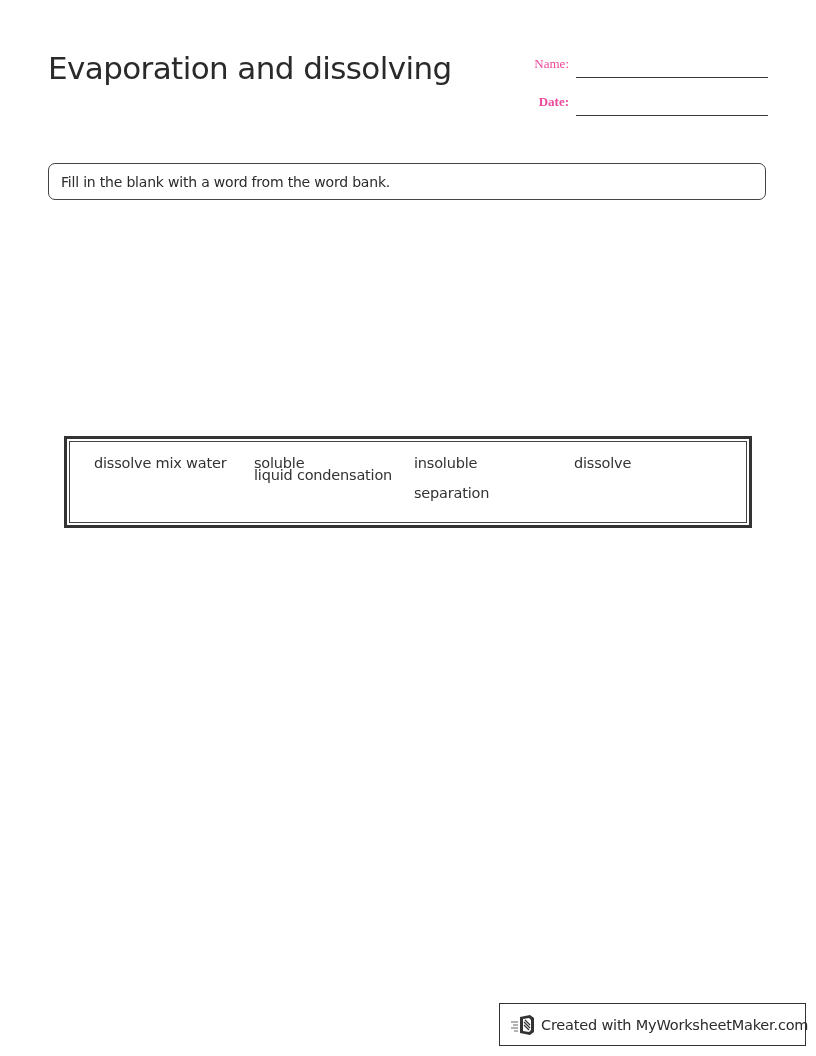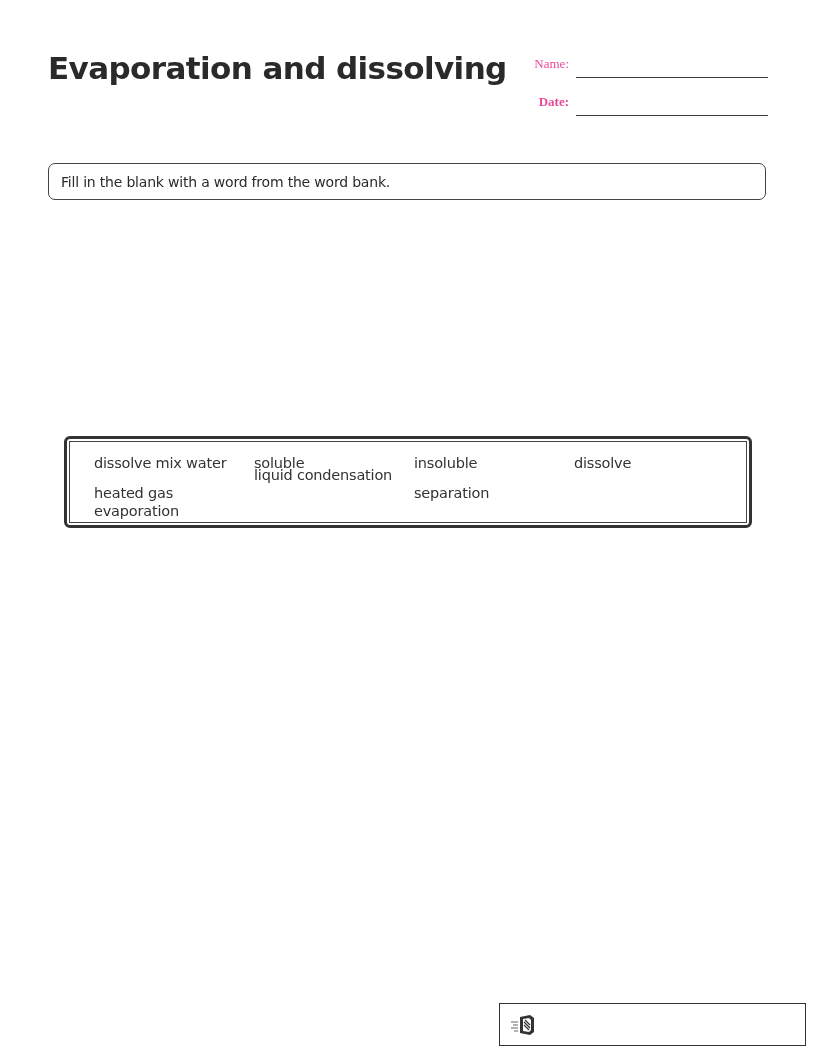--- a/index.html
+++ b/index.html
@@ -14,21 +14,21 @@
       overflow: hidden;
       color: #2b2b2b;
       font-family: "DejaVu Sans", sans-serif;
     }
     .title {
       position: absolute;
       left: 48px;
       top: 47px;
       font-family: "DejaVu Sans", sans-serif;
       font-size: 31px;
-      font-weight: bold;
+      font-weight: normal;
       color: #2a2a2a;
       letter-spacing: -0.6px;
       white-space: nowrap;
       line-height: 42px;
     }
     .field-row {
       position: absolute;
       left: 500px;
       width: 268px;
       height: 30px;
@@ -67,21 +67,21 @@
       letter-spacing: -0.2px;
     }
     .wordbank {
       position: absolute;
       left: 64px;
       top: 436px;
       width: 688px;
       height: 92px;
       box-sizing: border-box;
       border: 3px solid #333333;
-      border-radius: 6px;
+      border-radius: 0;
       padding: 2px;
       background: #ffffff;
     }
     .wordbank-inner {
       width: 100%;
       height: 100%;
       box-sizing: border-box;
       border: 1.5px solid #444444;
       position: relative;
     }
@@ -134,31 +134,31 @@
 <div class="instructions">
   <span>Fill in the blank with a word from the word bank.</span>
 </div>
 
 <div class="wordbank">
   <div class="wordbank-inner">
     <div class="word" style="left:24px; top:12px;">dissolve mix water</div>
     <div class="word" style="left:184px; top:12px;">soluble</div>
     <div class="word" style="left:344px; top:12px;">insoluble</div>
     <div class="word" style="left:504px; top:12px;">dissolve</div>
-    <div class="word" style="left:24px; top:42px; width:110px;">heated gas evaporation</div>
     <div class="word" style="left:184px; top:24px;">liquid condensation</div>
     <div class="word" style="left:344px; top:42px;">separation</div>
   </div>
 </div>
 
 <div class="footer">
   <span class="logo-icon">
     <svg width="26" height="22" viewBox="0 0 26 22">
       <line x1="1" y1="8" x2="8" y2="8" stroke="#666" stroke-width="1"></line>
       <line x1="3" y1="11" x2="8" y2="11" stroke="#666" stroke-width="1"></line>
       <line x1="1" y1="14" x2="8" y2="14" stroke="#666" stroke-width="1"></line>
       <line x1="4" y1="17" x2="8" y2="17" stroke="#666" stroke-width="1"></line>
       <path d="M10 3 L20 1 L24 4 L24 18 L20 21 L10 19 Z" fill="#333"></path>
       <path d="M13 5 L19 4 L21 6 L21 16 L19 18 L13 17 Z" fill="#fff"></path>
       <path d="M14 8 L20 14 M14 11 L19 16 M15 6 L20 11" stroke="#333" stroke-width="1.2"></path>
     </svg>
   </span>
+  <span>Created with MyWorksheetMaker.com</span>
 </div>
 
 </body></html>

